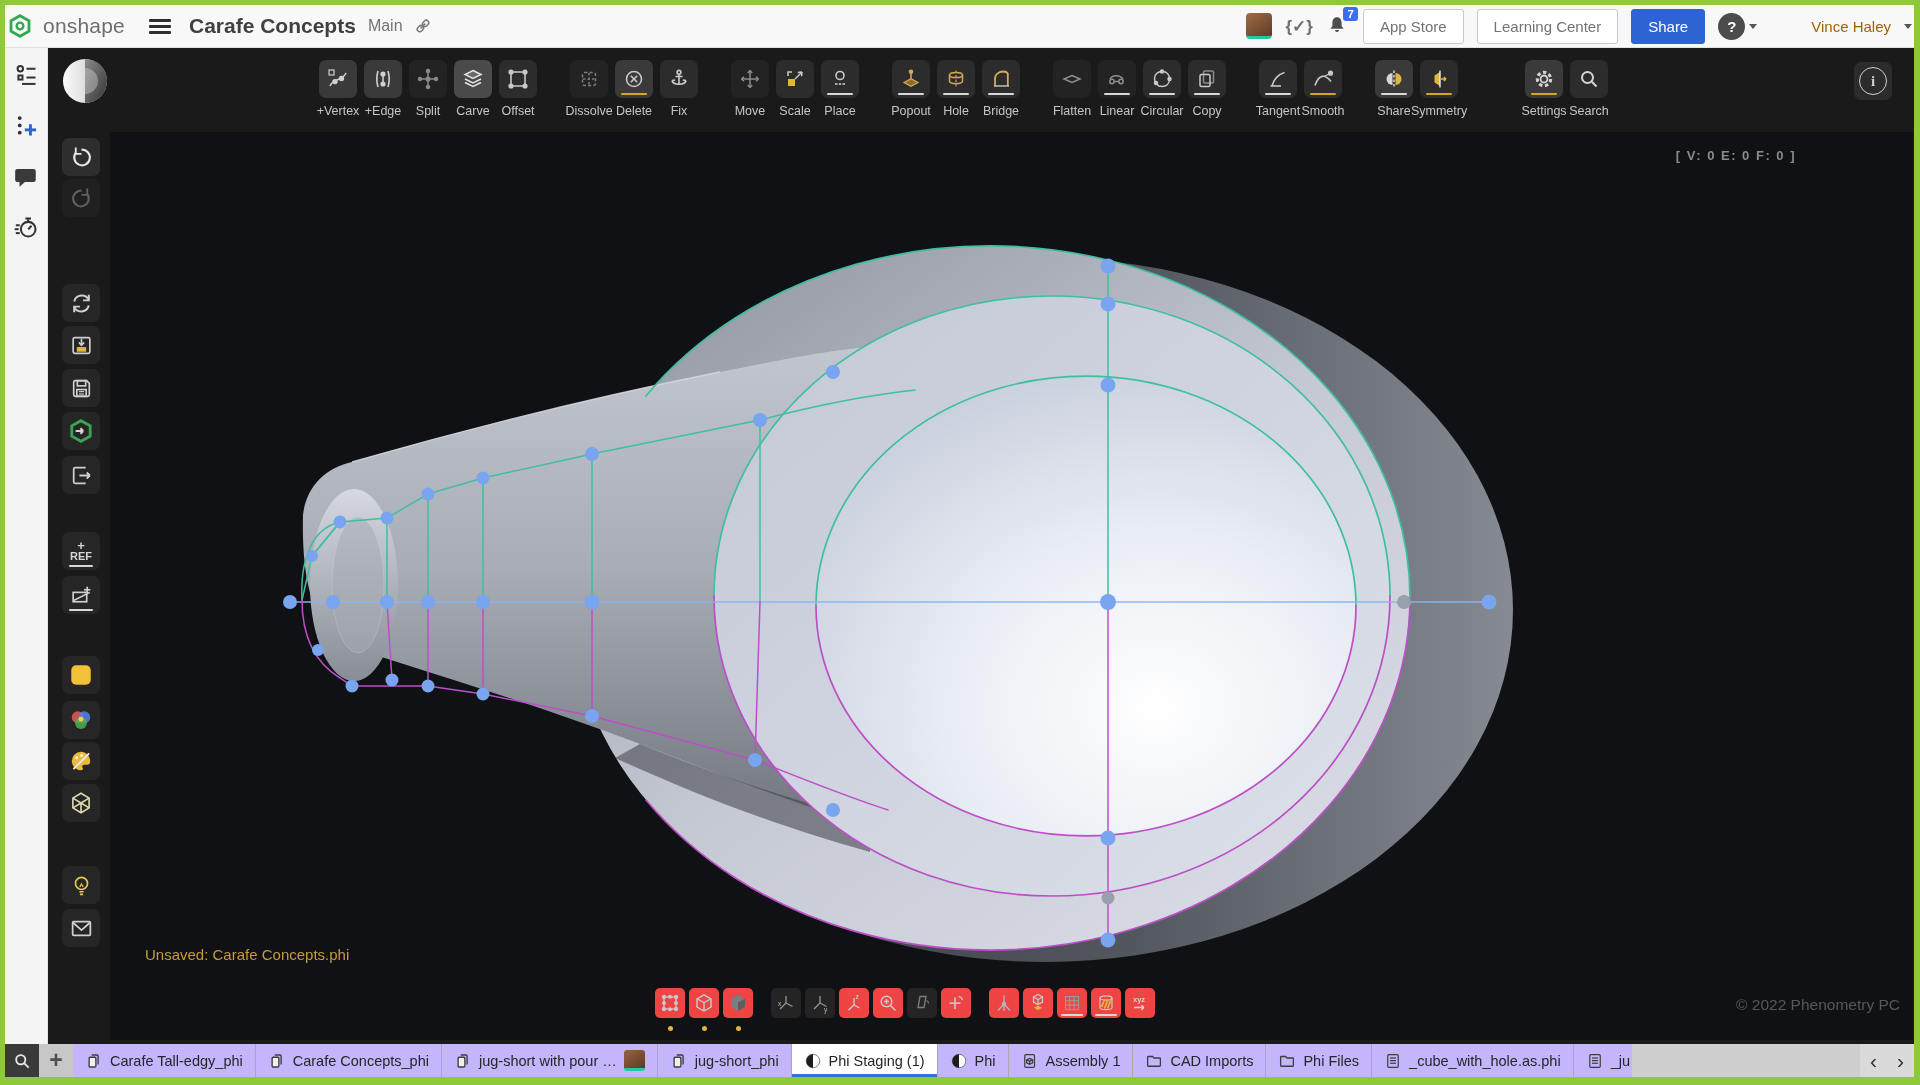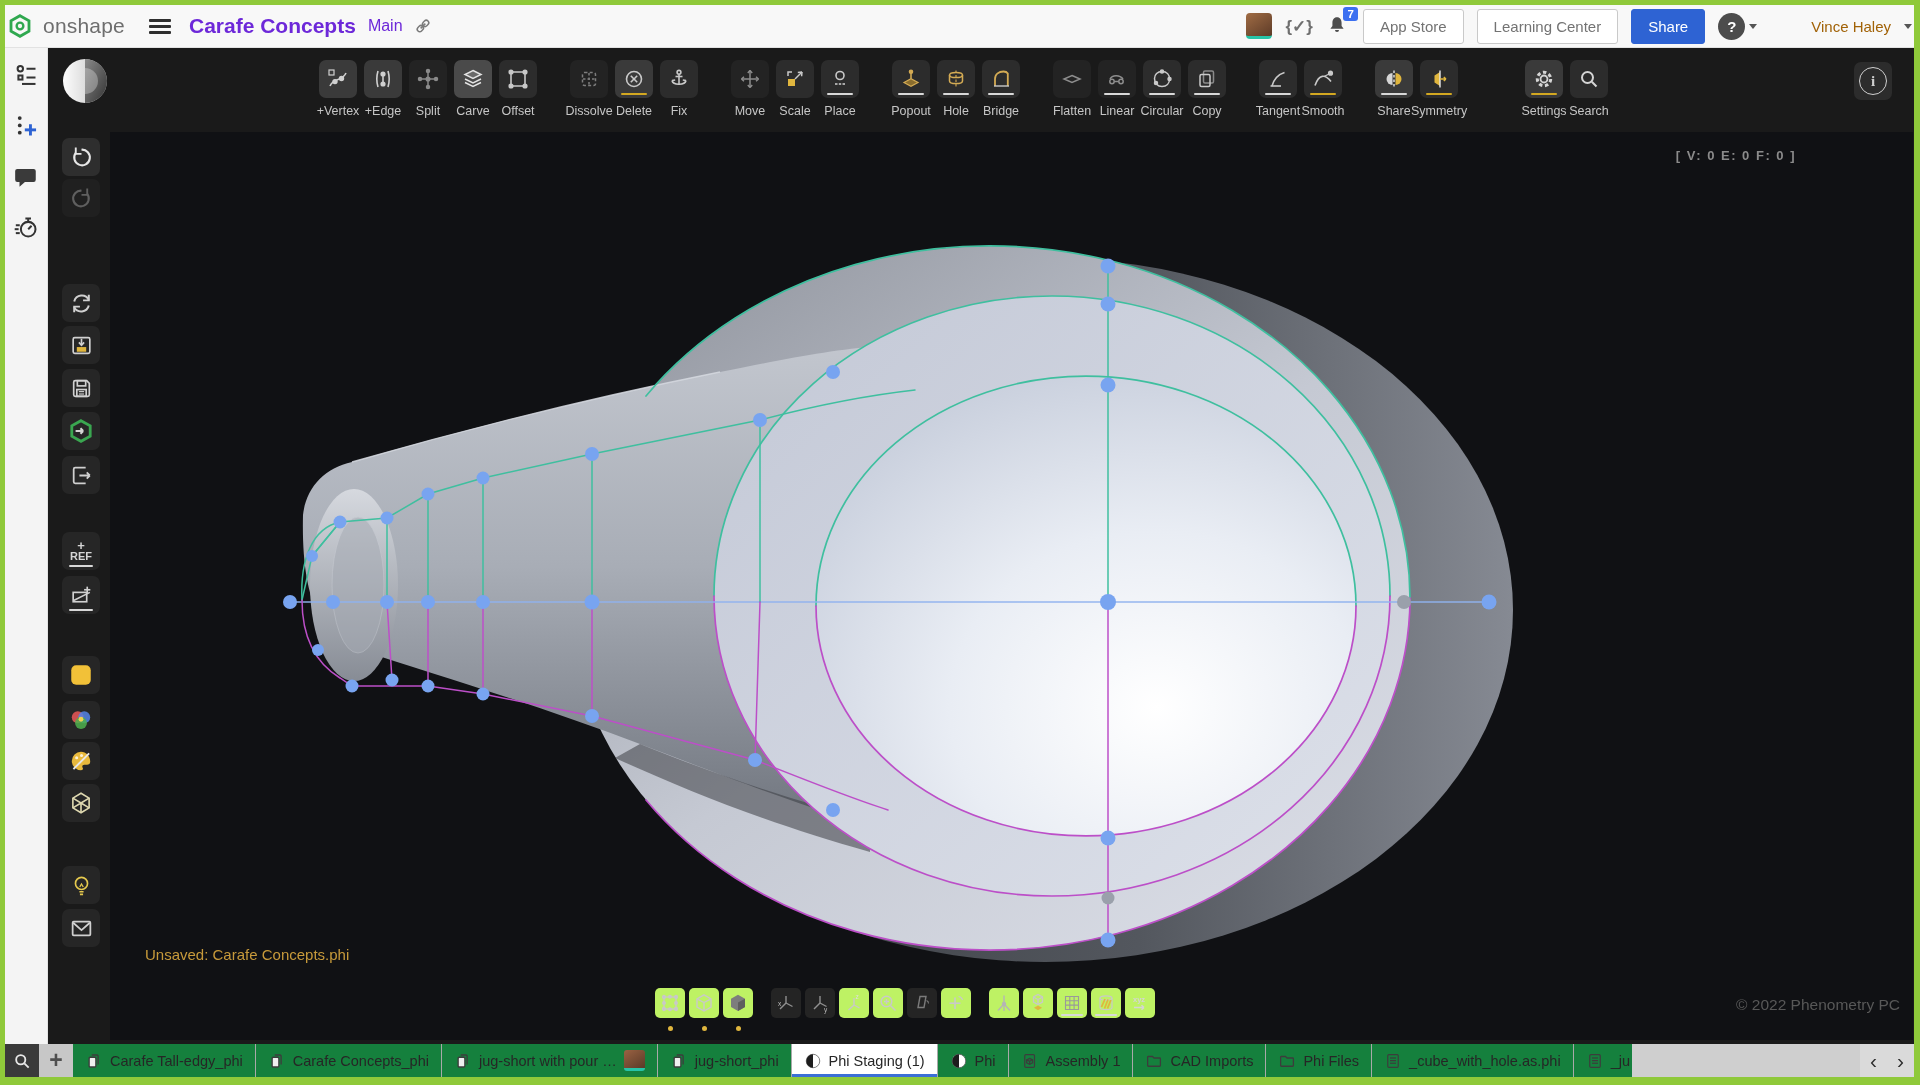--- a/index.html
+++ b/index.html
@@ -3,22 +3,22 @@
 <meta charset="utf-8">
 <style>
   html,body{margin:0;padding:0;background:#2a2a2a;}
   .page{position:relative;width:1920px;height:1085px;background:#8fc93a;font-family:"Liberation Sans",sans-serif;overflow:hidden;}
   .inner{position:absolute;left:5px;top:5px;right:6px;bottom:8px;background:#191919;}
   
   .topbar{position:absolute;left:0;top:0;right:0;height:43px;background:#f8f8f8;display:flex;align-items:center;padding:0 2px;box-sizing:border-box;gap:10px;border-bottom:1px solid #e2e2e2;}
   .brand{font-size:21px;color:#6e6e6e;letter-spacing:.2px;}
   .hamb{width:22px;height:15px;display:flex;flex-direction:column;justify-content:space-between;margin:0 8px 0 14px;cursor:pointer;}
   .hamb i{height:3px;background:#2e2e2e;border-radius:1px;}
-  .title{font-size:21px;font-weight:bold;color:#6d28d9;white-space:nowrap;}
-  .ws{font-size:16px;color:#6d28d9;margin-left:2px;}
+  .title{font-size:21px;font-weight:bold;color:#404040;white-space:nowrap;}
+  .ws{font-size:16px;color:#737373;margin-left:2px;}
   .tb-right{margin-left:auto;display:flex;align-items:center;gap:13px;}
   .avatar-sq{width:26px;height:26px;border-radius:4px;background:linear-gradient(145deg,#a06c44,#5d3b28);border-bottom:3px solid #27c4a8;box-sizing:border-box;}
   .codeglyph{color:#6f6f6f;font-size:17px;font-weight:bold;}
   .bellwrap{position:relative;width:24px;height:26px;}
   .badge{position:absolute;top:-6px;right:-8px;background:#3b6ff0;color:#fff;font-size:11.5px;font-weight:bold;border-radius:3px;padding:1px 4px;}
   .btn{height:33px;padding:0 16px;border:1px solid #c9c9c9;border-radius:3px;background:#fff;font-size:15px;color:#737373;display:flex;align-items:center;cursor:pointer;}
   .btn.share{background:#2e63d3;border-color:#2e63d3;color:#fff;}
   .help{width:27px;height:27px;border-radius:50%;background:#4c4c4c;color:#fff;font-weight:bold;font-size:15px;display:flex;align-items:center;justify-content:center;}
   .caret{width:0;height:0;border-left:4px solid transparent;border-right:4px solid transparent;border-top:5px solid #555;}
   .avatar-rd{width:28px;height:28px;border-radius:50%;background:linear-gradient(145deg,#8a5a3c,#4f332        5);}
@@ -49,31 +49,31 @@
   .reftxt{display:flex;flex-direction:column;align-items:center;line-height:10px;color:#d5d5d5;font-size:11px;font-weight:bold;}
   .reftxt .plus{font-size:13px;}
   
   .counter{position:absolute;top:100px;right:118px;color:#8b8b8b;font-size:13px;letter-spacing:1.5px;font-weight:bold;}
   .unsaved{position:absolute;left:97px;top:898px;color:#c79a3b;font-size:15px;}
   .copyright{position:absolute;right:14px;top:948px;color:#585858;font-size:15.5px;}
   
   .btool{position:absolute;left:607px;top:940px;display:flex;align-items:center;}
   .bgroup{display:flex;gap:4px;margin-right:18px;}
   .bgroup:last-child{margin-right:0;}
-  .bbtn{width:30px;height:30px;border-radius:5px;background:#bef264;position:relative;display:flex;align-items:center;justify-content:center;}
+  .bbtn{width:30px;height:30px;border-radius:5px;background:#ef4444;position:relative;display:flex;align-items:center;justify-content:center;}
   .bbtn.dim{background:#242424;}
   .bbtn .ul{left:4px;right:4px;bottom:2px;}
   .bdots{position:absolute;left:607px;top:978px;display:flex;gap:4px;}
   .bdots span{width:30px;display:flex;justify-content:center;}
   .bdots i{width:5px;height:5px;border-radius:50%;background:#e0b63e;}
   
   .tabbar{position:absolute;left:0;bottom:0;right:0;height:33px;background:#c7c7c7;display:flex;align-items:stretch;}
   .tsearch{width:34px;background:#3a3a3a;display:flex;align-items:center;justify-content:center;}
   .tplus{width:34px;display:flex;align-items:center;justify-content:center;color:#4f4f4f;font-size:23px;font-weight:bold;}
-  .tab{display:flex;align-items:center;gap:7px;padding:0 12px;background:#15803d;border-right:1px solid #a9a9a9;font-size:14.5px;color:#262626;white-space:nowrap;position:relative;}
+  .tab{display:flex;align-items:center;gap:7px;padding:0 12px;background:#c4b5fd;border-right:1px solid #a9a9a9;font-size:14.5px;color:#262626;white-space:nowrap;position:relative;}
   .tab.active{background:#fff;box-shadow:inset 0 -3px 0 #3b6fd6;}
   .tab.cut{max-width:50px;overflow:hidden;border-right:none;padding-right:2px;}
   .tav{width:21px;height:21px;border-radius:3px;background:linear-gradient(145deg,#9a6242,#5a3a28);border-bottom:3px solid #27c4a8;box-sizing:border-box;}
   .tspace{flex:1;background:#cfcfcf;}
   .tnav{width:27px;display:flex;align-items:center;justify-content:center;color:#2d2d2d;font-size:21px;background:#dadada;}
   svg{display:block;}
 </style>
 </head>
 <body>
 

